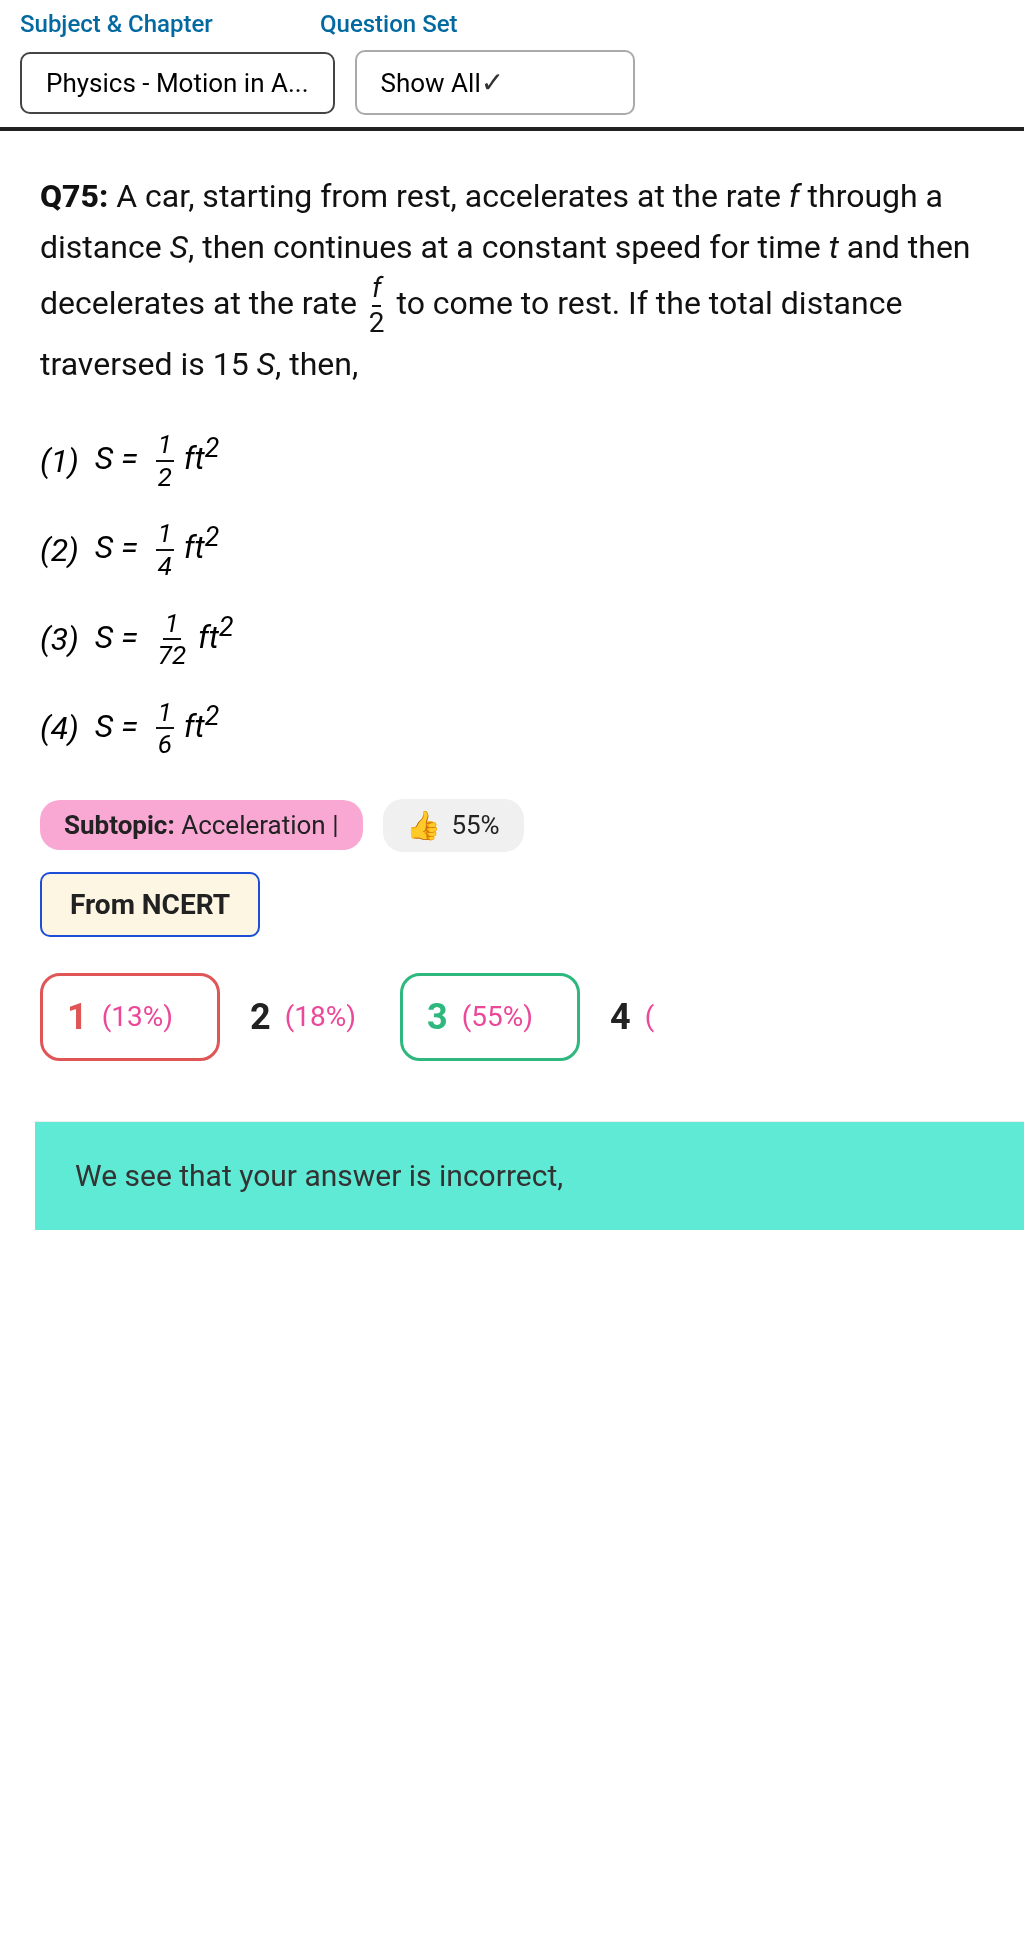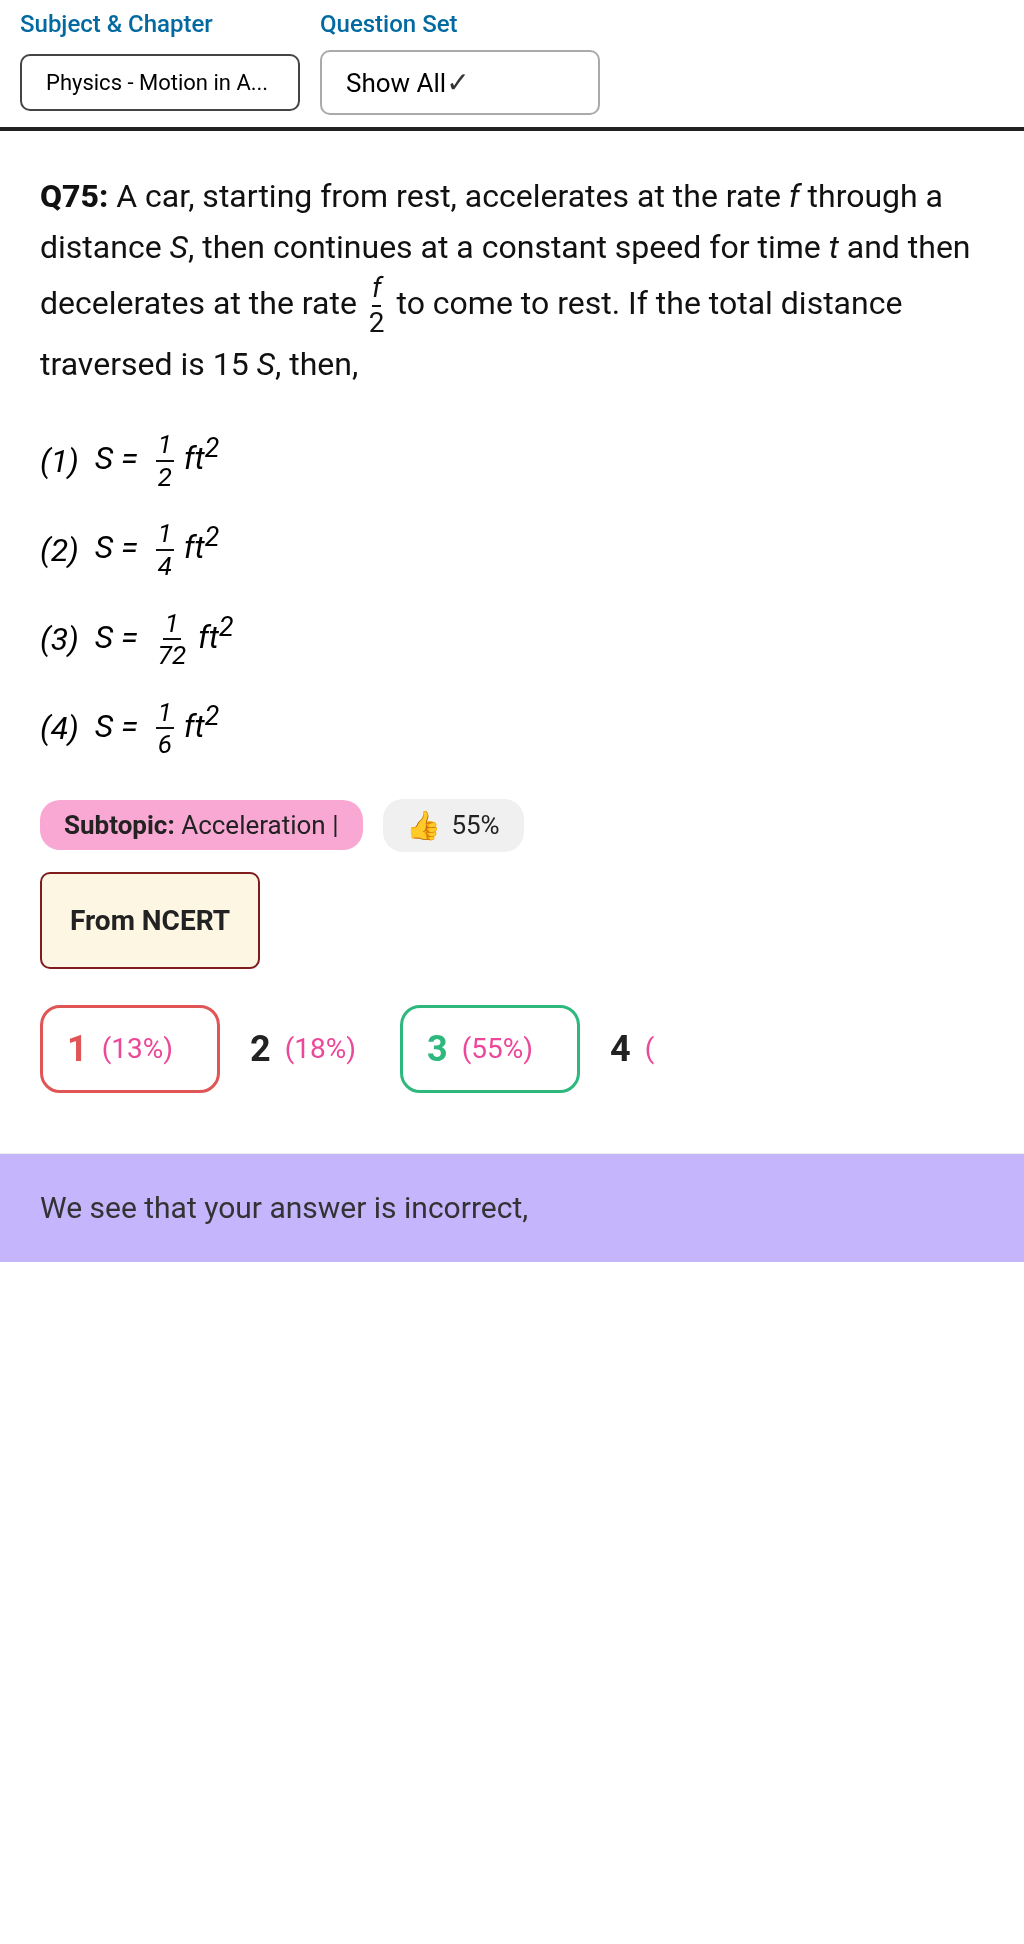--- a/index.html
+++ b/index.html
@@ -16,21 +16,21 @@
       align-items: center;
       padding: 12px 20px;
       gap: 20px;
       border-bottom: 2px solid #222;
     }
 
     .subject-dropdown {
       border: 2px solid #444;
       border-radius: 10px;
       padding: 14px 24px;
-      font-size: 22px;
+      font-size: 26px;
       background: #fff;
       min-width: 280px;
       cursor: pointer;
     }
 
     .question-set-dropdown {
       display: flex;
       align-items: center;
       border: 2px solid #aaa;
       border-radius: 10px;
@@ -154,23 +154,23 @@
       align-items: center;
       gap: 10px;
     }
 
     .like-icon {
       font-size: 28px;
     }
 
     .ncert-tag {
       background: #fdf6e3;
-      border: 2px solid #7f1d1d;
+      border: 2px solid #1d4ed8;
       border-radius: 10px;
-      padding: 30px 28px;
+      padding: 14px 28px;
       font-size: 28px;
       font-weight: 700;
       color: #222;
       display: inline-block;
       margin-bottom: 36px;
     }
 
     .answer-options-row {
       display: flex;
       align-items: center;
@@ -205,23 +205,24 @@
       border: 3px solid #2eb87e;
       border-radius: 20px;
       color: #2eb87e;
     }
 
     .answer-option-plain {
       color: #222;
     }
 
     .solution-section {
-      background: #c4b5fd;
+      background: #5eead4;
       padding: 30px 40px;
       border-top: 1px solid #eee;
+      margin-left: 35px;
     }
 
     .solution-text {
       font-size: 30px;
       color: #333;
       line-height: 1.6;
     }
 
     .col-labels {
       display: flex;

